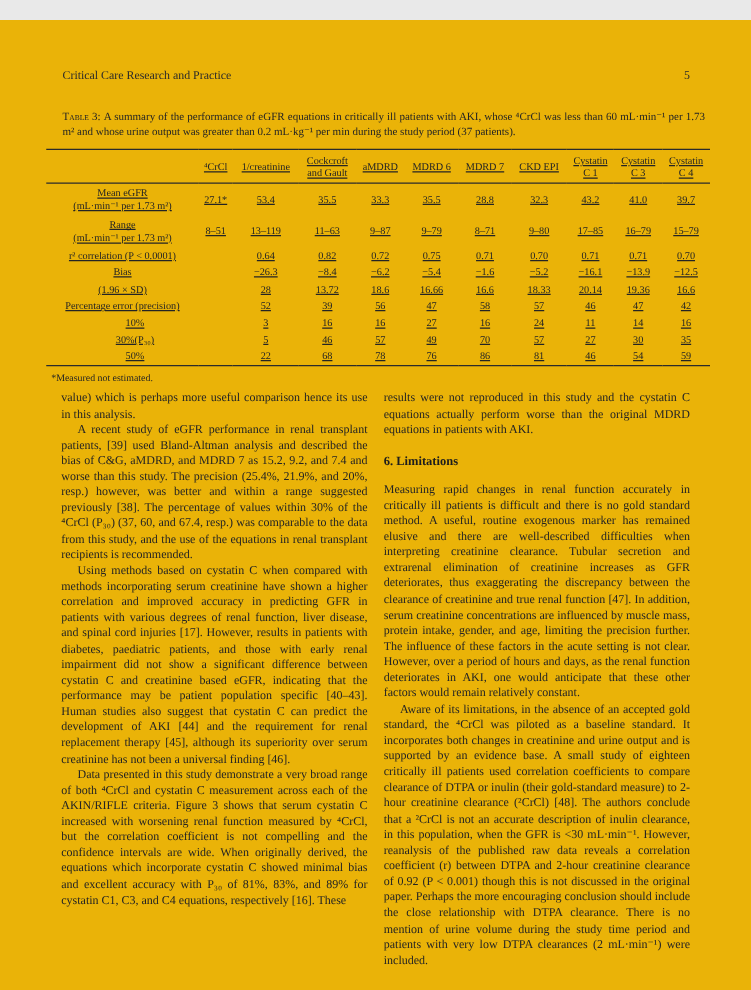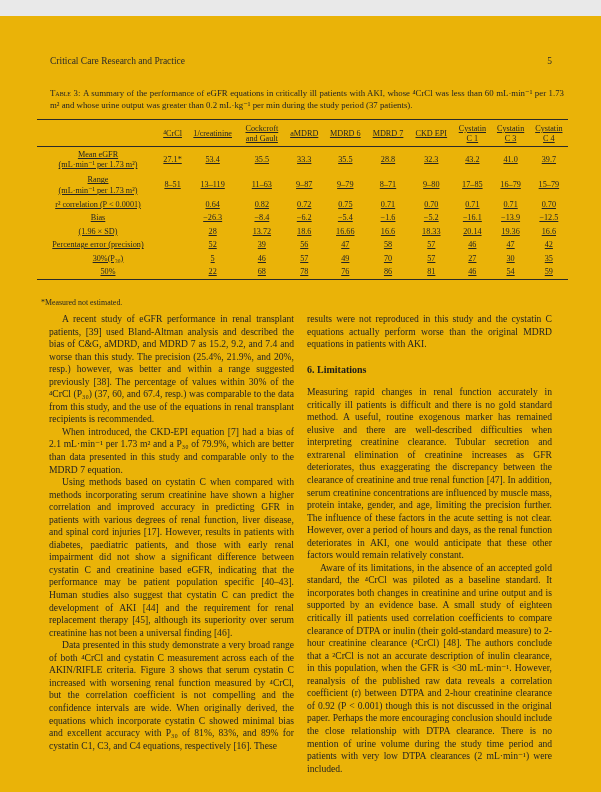--- a/index.html
+++ b/index.html
@@ -164,20 +164,33 @@
           <td>39</td>
           <td>56</td>
           <td>47</td>
           <td>58</td>
           <td>57</td>
           <td>46</td>
           <td>47</td>
           <td>42</td>
         </tr>
         <tr>
+          <td class="rowlabel indent">10%</td>
+          <td></td>
+          <td>3</td>
+          <td>16</td>
+          <td>16</td>
+          <td>27</td>
+          <td>16</td>
+          <td>24</td>
+          <td>11</td>
+          <td>14</td>
+          <td>16</td>
+        </tr>
+        <tr>
           <td class="rowlabel indent">30%(P₃₀)</td>
           <td></td>
           <td>5</td>
           <td>46</td>
           <td>57</td>
           <td>49</td>
           <td>70</td>
           <td>57</td>
           <td>27</td>
           <td>30</td>
@@ -196,22 +209,22 @@
           <td>54</td>
           <td>59</td>
         </tr>
       </tbody>
   </table>
 
   <p class="footnote">*Measured not estimated.</p>
 
   <div class="columns">
     <div class="col" id="col-left">
+        <p class="para">value) which is perhaps more useful comparison hence its use in this analysis.</p>
         <p class="para indent">A recent study of eGFR performance in renal transplant patients, [39] used Bland-Altman analysis and described the bias of C&amp;G, aMDRD, and MDRD 7 as 15.2, 9.2, and 7.4 and worse than this study. The precision (25.4%, 21.9%, and 20%, resp.) however, was better and within a range suggested previously [38]. The percentage of values within 30% of the ⁴CrCl (P₃₀) (37, 60, and 67.4, resp.) was comparable to the data from this study, and the use of the equations in renal transplant recipients is recommended.</p>
-        <p class="para indent">When introduced, the CKD-EPI equation [7] had a bias of 2.1 mL·min⁻¹ per 1.73 m² and a P₃₀ of 79.9%, which are better than data presented in this study and comparable only to the MDRD 7 equation.</p>
         <p class="para indent">Using methods based on cystatin C when compared with methods incorporating serum creatinine have shown a higher correlation and improved accuracy in predicting GFR in patients with various degrees of renal function, liver disease, and spinal cord injuries [17]. However, results in patients with diabetes, paediatric patients, and those with early renal impairment did not show a significant difference between cystatin C and creatinine based eGFR, indicating that the performance may be patient population specific [40–43]. Human studies also suggest that cystatin C can predict the development of AKI [44] and the requirement for renal replacement therapy [45], although its superiority over serum creatinine has not been a universal finding [46].</p>
         <p class="para indent">Data presented in this study demonstrate a very broad range of both ⁴CrCl and cystatin C measurement across each of the AKIN/RIFLE criteria. Figure 3 shows that serum cystatin C increased with worsening renal function measured by ⁴CrCl, but the correlation coefficient is not compelling and the confidence intervals are wide. When originally derived, the equations which incorporate cystatin C showed minimal bias and excellent accuracy with P₃₀ of 81%, 83%, and 89% for cystatin C1, C3, and C4 equations, respectively [16]. These</p>
       </div>
     <div class="col" id="col-right">
         <p class="para">results were not reproduced in this study and the cystatin C equations actually perform worse than the original MDRD equations in patients with AKI.</p>
         <h2 class="section-heading">6. Limitations</h2>
         <p class="para">Measuring rapid changes in renal function accurately in critically ill patients is difficult and there is no gold standard method. A useful, routine exogenous marker has remained elusive and there are well-described difficulties when interpreting creatinine clearance. Tubular secretion and extrarenal elimination of creatinine increases as GFR deteriorates, thus exaggerating the discrepancy between the clearance of creatinine and true renal function [47]. In addition, serum creatinine concentrations are influenced by muscle mass, protein intake, gender, and age, limiting the precision further. The influence of these factors in the acute setting is not clear. However, over a period of hours and days, as the renal function deteriorates in AKI, one would anticipate that these other factors would remain relatively constant.</p>
         <p class="para indent">Aware of its limitations, in the absence of an accepted gold standard, the ⁴CrCl was piloted as a baseline standard. It incorporates both changes in creatinine and urine output and is supported by an evidence base. A small study of eighteen critically ill patients used correlation coefficients to compare clearance of DTPA or inulin (their gold-standard measure) to 2-hour creatinine clearance (²CrCl) [48]. The authors conclude that a ²CrCl is not an accurate description of inulin clearance, in this population, when the GFR is &lt;30 mL·min⁻¹. However, reanalysis of the published raw data reveals a correlation coefficient (r) between DTPA and 2-hour creatinine clearance of 0.92 (P &lt; 0.001) though this is not discussed in the original paper. Perhaps the more encouraging conclusion should include the close relationship with DTPA clearance. There is no mention of urine volume during the study time period and patients with very low DTPA clearances (2 mL·min⁻¹) were included.</p>
       </div>
   </div>

